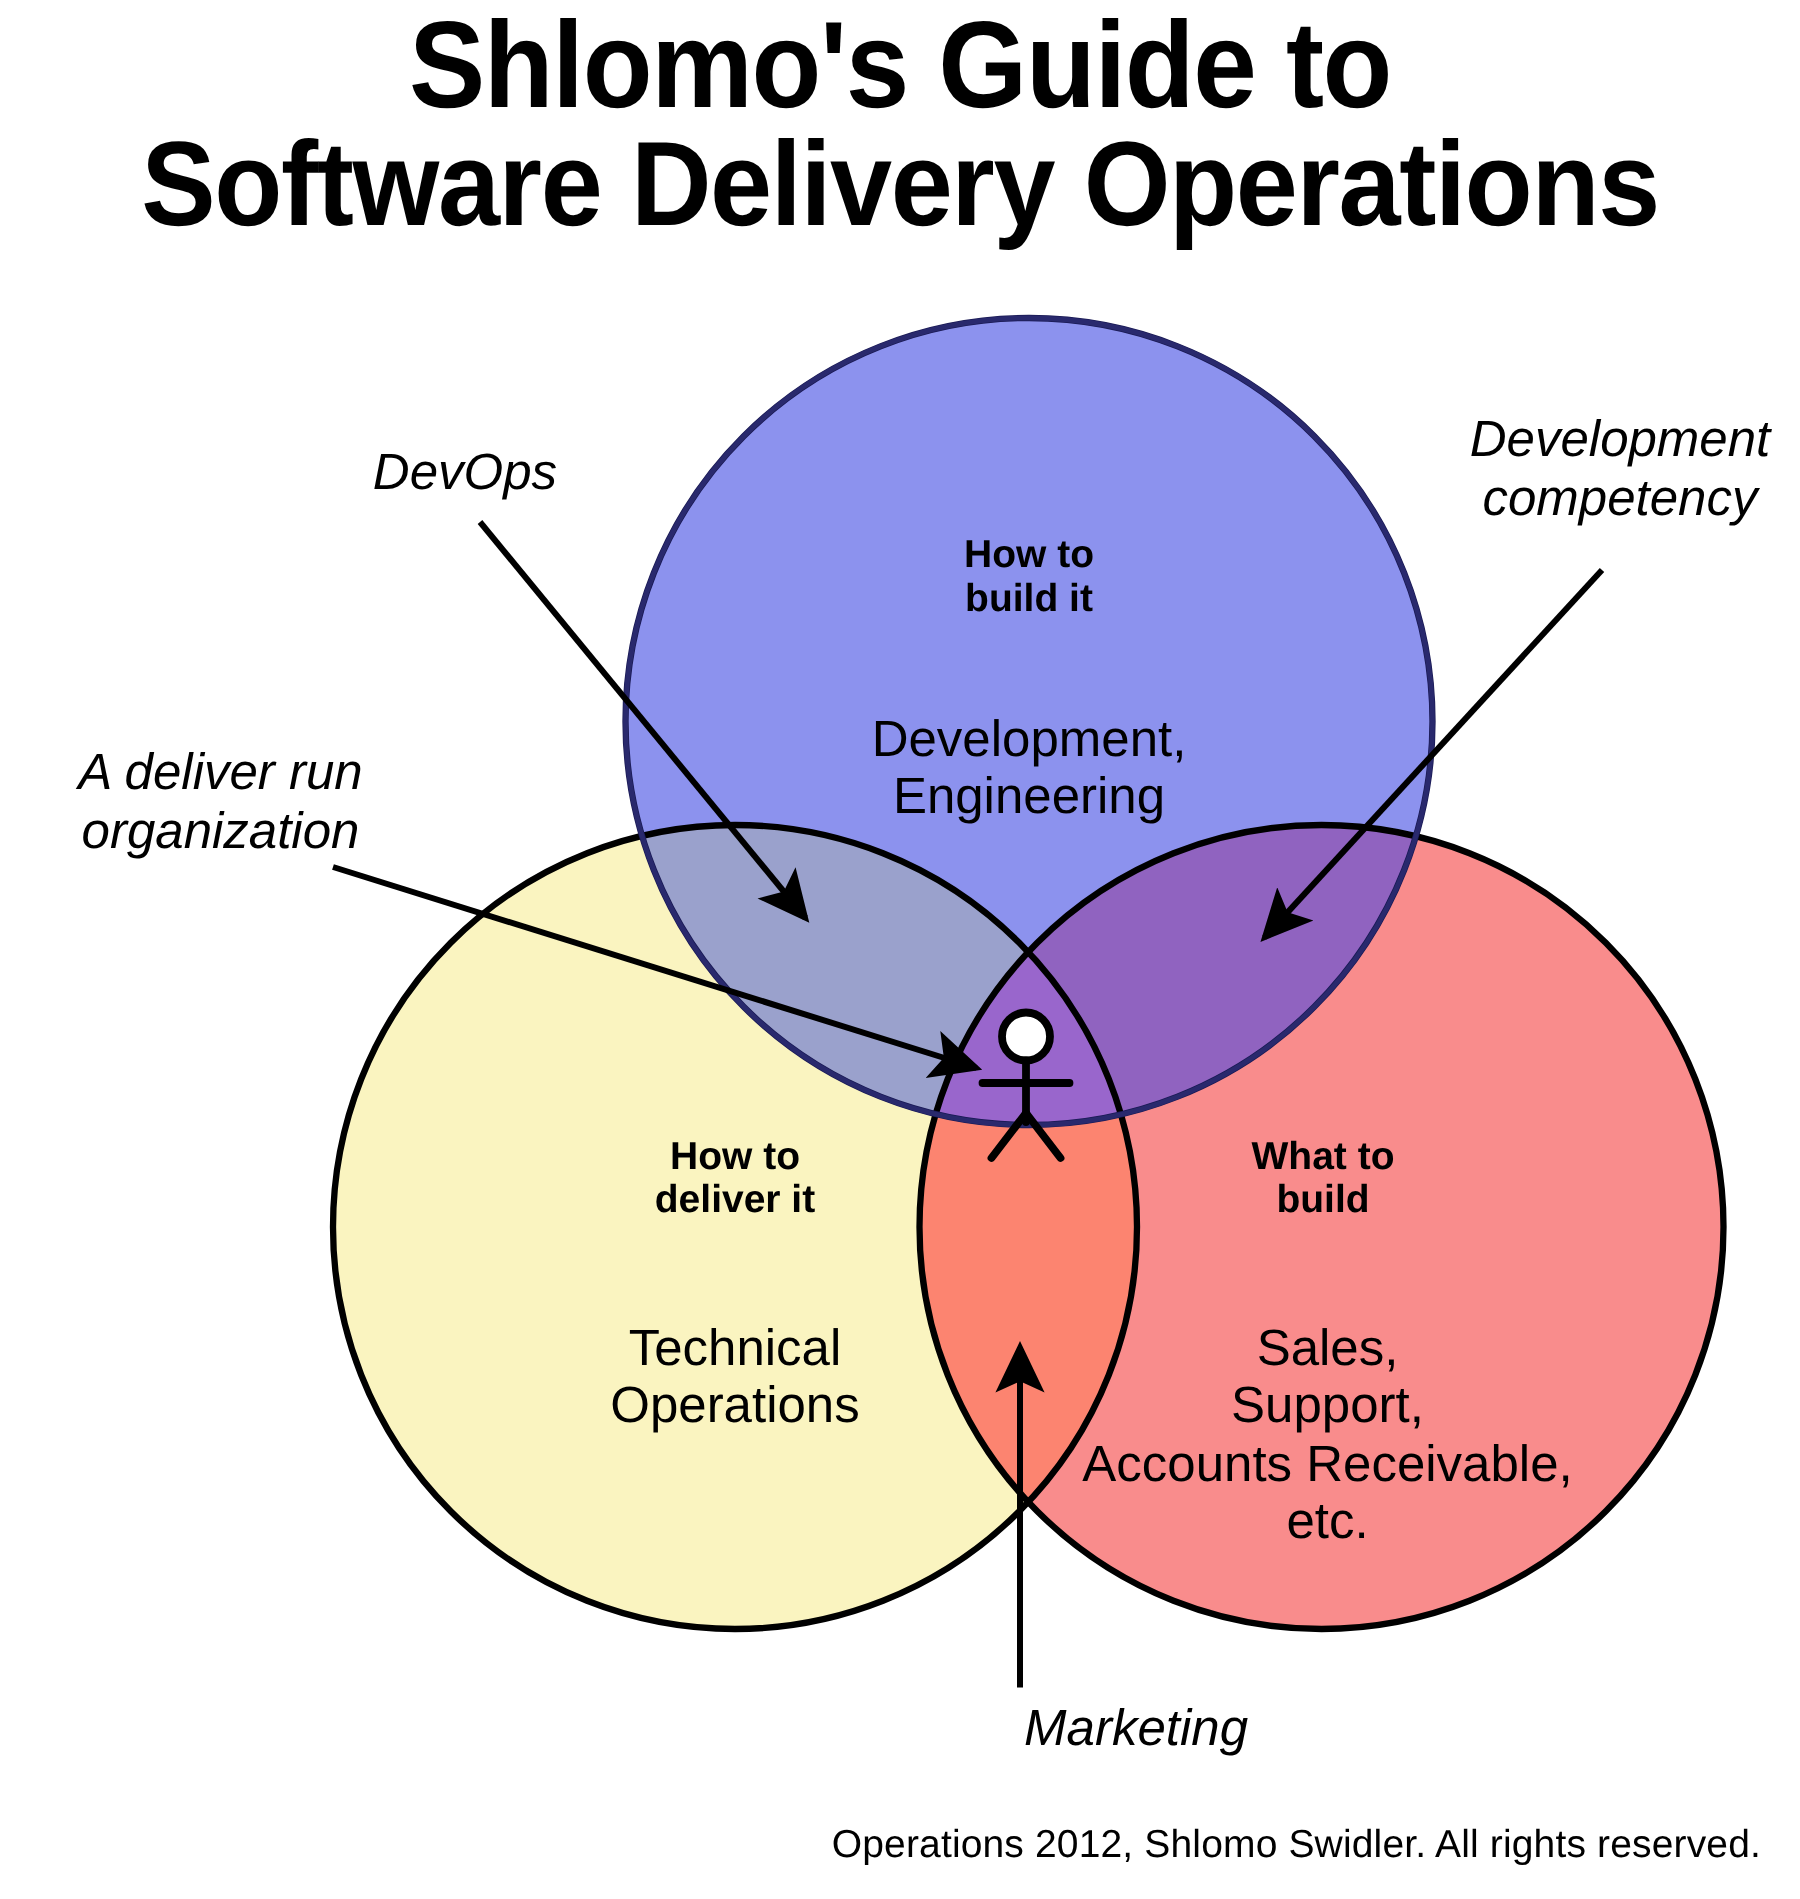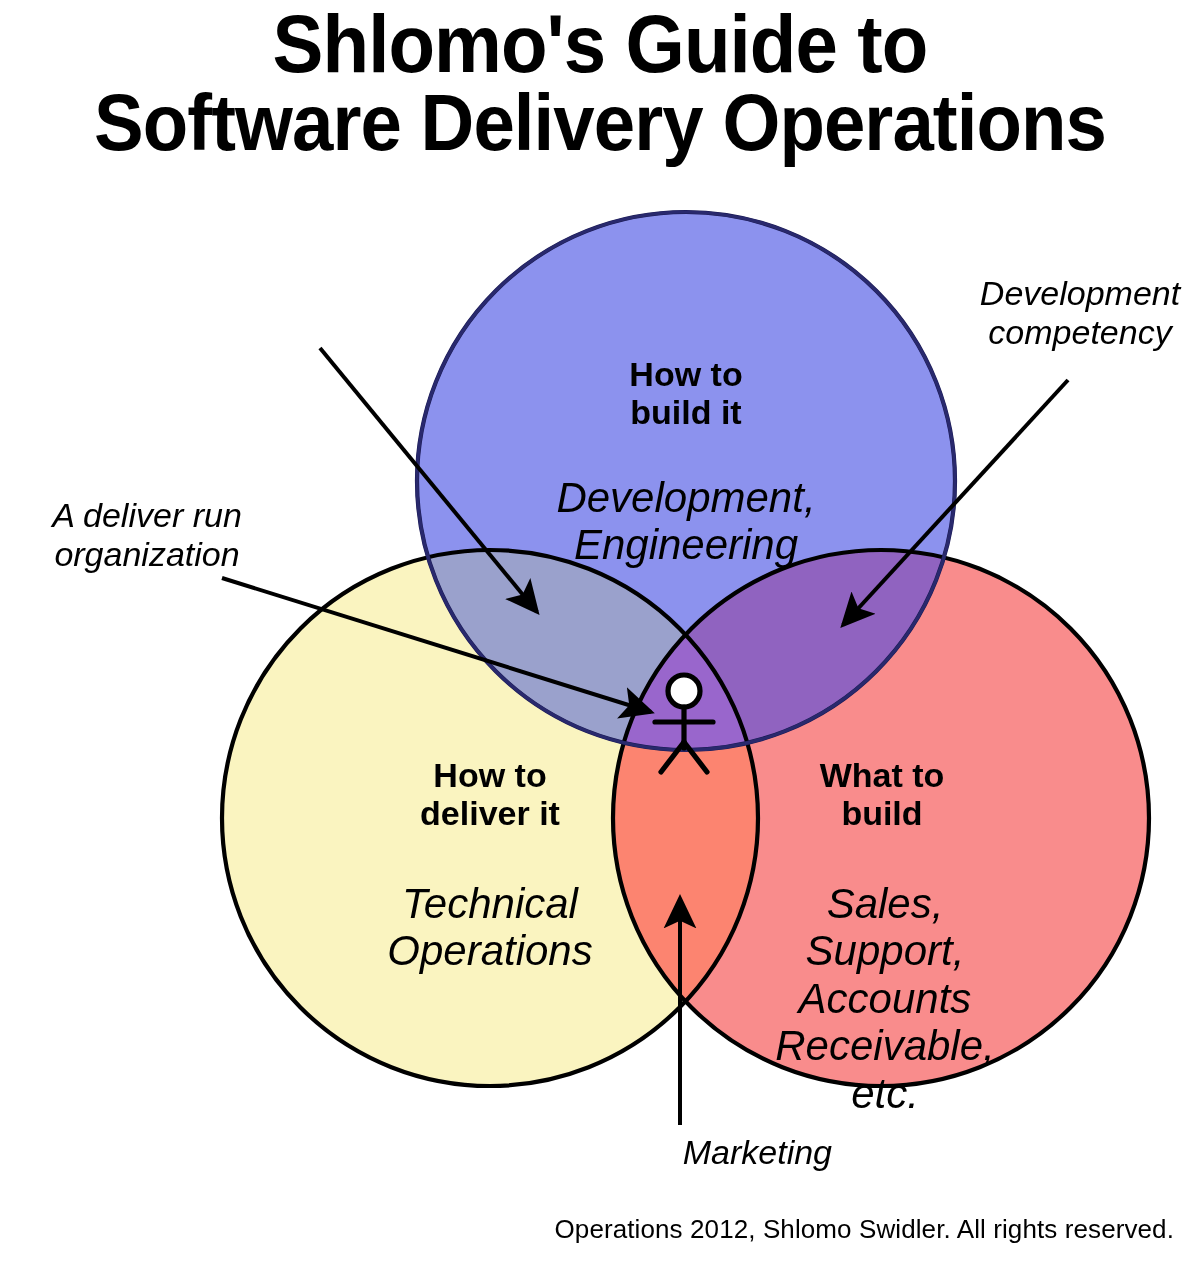--- a/index.html
+++ b/index.html
@@ -55,26 +55,25 @@
   
   .lbl {
     position: absolute;
     text-align: center;
     line-height: 1.13;
     white-space: pre-line;
     user-select: none;
   }
   .lbl.bold {
     font-weight: bold;
+    font-size: 26px;
+    text-align: center;
+  }
+  .lbl.ital {
     font-size: 34px;
-    text-align: center;
-  }
-  .lbl.ital {
-    font-style: italic;
-    font-size: 42px;
   }
   .lbl.callout {
     font-style: italic;
     font-size: 34px;
     line-height: 1.16;
   }
 
   
   #blue-heading   { left: 526px; top: 355px;  width: 320px; }
   #blue-sub       { left: 506px; top: 474px;  width: 360px; }
@@ -186,20 +185,21 @@
   <div class="lbl ital" id="yellow-sub">Technical
 Operations</div>
 
   <div class="lbl bold" id="red-heading">What to
 build</div>
   <div class="lbl ital" id="red-sub">Sales,
 Support,
 Accounts Receivable,
 etc.</div>
 
+  <div class="lbl callout" id="callout-devops">DevOps</div>
   <div class="lbl callout" id="callout-feasibility">Development
 competency</div>
   <div class="lbl callout" id="callout-organization">A deliver run
 organization</div>
   <div class="lbl callout" id="callout-marketing">Marketing</div>
 
   <div id="copyright">Operations 2012, Shlomo Swidler. All rights reserved.</div>
 
 </div>
 

